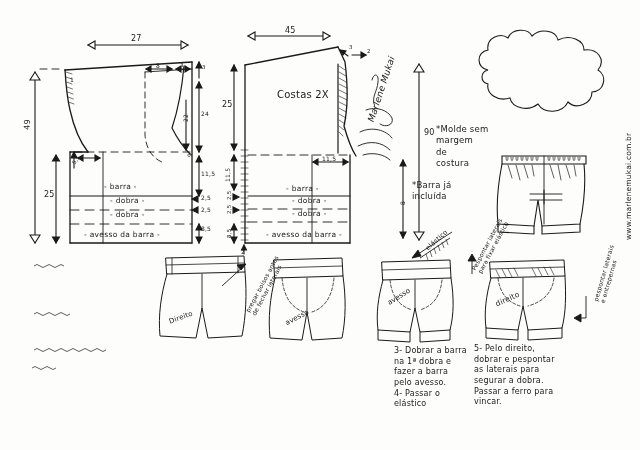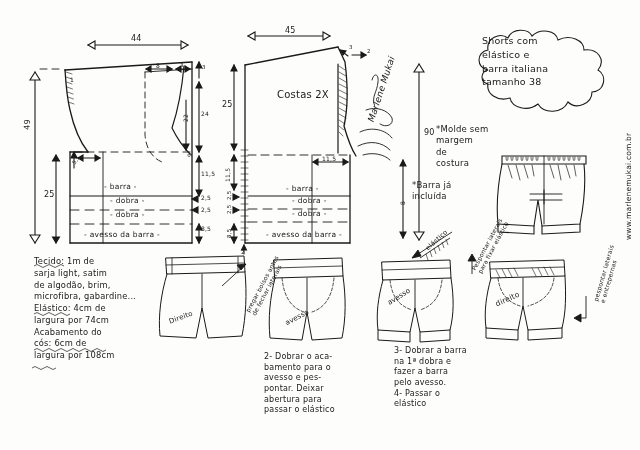--- a/index.html
+++ b/index.html
@@ -226,21 +226,21 @@
       <g stroke-width="0.9">
         <path d="M372,80 C374,72 379,74 378,82 C377,92 372,96 374,104"></path>
         <path d="M366,110 C376,106 388,110 392,118 C394,125 386,128 380,124"></path>
         <path d="M360,132 C372,126 386,130 392,138"></path>
         <path d="M358,146 C370,140 382,142 390,150"></path>
         <path d="M363,155 C372,152 384,154 390,160"></path>
       </g>
     </g>
   </svg>
 
-  <div class="dimlbl hand" style="left:131px;top:34px">44</div>
+  <div class="dimlbl hand" style="left:131px;top:34px">27</div>
   <div class="dimlbl hand" style="left:22px;top:120px;transform:rotate(-88deg)">49</div>
   <div class="dimlbl hand" style="left:44px;top:190px">25</div>
   <div class="tiny hand" style="left:70px;top:76px">1</div>
   <div class="tiny hand" style="left:156px;top:62px">8</div>
   <div class="tiny2 hand" style="left:180px;top:62px">3</div>
   <div class="tiny2 hand" style="left:202px;top:64px">3</div>
   <div class="tiny hand rot90" style="left:182px;top:122px">22</div>
   <div class="tiny hand" style="left:201px;top:110px">24</div>
   <div class="tiny hand rot90" style="left:186px;top:157px">9</div>
   <div class="tiny2 hand rot_sm" style="left:71px;top:162px">5,5</div>
@@ -275,44 +275,29 @@
   <div class="lbl-dash hand" style="left:292px;top:196px">- dobra -</div>
   <div class="lbl-dash hand" style="left:292px;top:209px">- dobra -</div>
   <div class="lbl-dash hand" style="left:266px;top:230px">- avesso da barra -</div>
 
   <svg class="title-cloud" viewBox="0 0 148 92">
     <path d="M18,44 C6,42 6,26 18,24 C16,12 30,6 38,12 C42,2 58,2 62,10 C70,2 86,4 88,14
              C100,8 114,14 114,24 C128,22 136,34 128,44 C138,50 134,66 122,66
              C122,78 106,84 98,76 C92,88 74,88 68,78 C58,86 42,82 40,72
              C28,76 16,68 18,58 C10,56 10,46 18,44 Z" fill="none" stroke="#1a1a1a" stroke-width="1.1"></path>
   </svg>
-  <div class="title-text hand">
-    <div>Shorts com</div>
-    <div>elástico e</div>
-    <div>barra italiana</div>
-    <div>tamanho 38</div>
-  </div>
   <div class="watermark hand rot90" style="left:624px;top:240px">www.marlenemukai.com.br</div>
 
   <div class="note hand" style="left:436px;top:124px">*Molde sem
 margem
 de
 costura</div>
   <div class="note hand" style="left:412px;top:180px">*Barra já
 incluída</div>
 
-  <div class="txt b hand" style="left:34px;top:256px;width:120px;font-size:8.3px;line-height:1.42">Tecido: 1m   de
-sarja light, satim
-de algodão, brim,
-microfibra, gabardine...
-Elástico: 4cm de
-largura por 74cm
-Acabamento do
-cós: 6cm de
-largura por 108cm</div>
   <svg class="ink" style="left:30px;top:252px" width="130" height="150">
     <g stroke="#1a1a1a" fill="none" stroke-width="0.7">
       <path d="M4,14 q3,-3 6,0 q3,3 6,0 q3,-3 6,0 q3,3 6,0 q3,-3 6,0"></path>
       <path d="M4,62 q3,-3 6,0 q3,3 6,0 q3,-3 6,0 q3,3 6,0 q3,-3 6,0 q3,3 6,0"></path>
       <path d="M4,98 q3,-3 6,0 q3,3 6,0 q3,-3 6,0 q3,3 6,0 q3,-3 6,0 q3,3 6,0 q3,-3 6,0 q3,3 6,0 q3,-3 6,0 q3,3 6,0 q3,-3 6,0 q3,3 6,0"></path>
       <path d="M2,116 q3,-3 6,0 q3,3 6,0 q3,-3 6,0 q3,3 6,0"></path>
     </g>
   </svg>
 
   <svg class="ink" style="left:486px;top:138px" width="116" height="110">
@@ -446,26 +431,26 @@
   </svg>
   <div class="tiny2 hand rotm75" style="left:592px;top:300px;font-size:6px;width:62px">pespontar laterais e entrepernas</div>
   <svg class="ink" style="left:572px;top:290px" width="22" height="34">
     <g stroke="#1a1a1a" fill="none" stroke-width="0.9">
       <path d="M14,28 L4,28"></path>
         <path d="M2,28 l7,-4 l0,8 z" fill="#1a1a1a"></path>
       <path d="M14,28 L14,6"></path>
     </g>
   </svg>
 
-  <div class="step hand" style="left:264px;top:352px;width:100px">2- Dobrar o aca-
-bamento para o
-avesso e pes-
-pontar. Deixar
-abertura para
-passar o elástico</div>
   <div class="step hand" style="left:394px;top:346px;width:96px">3- Dobrar a barra
 na 1ª dobra e
 fazer a barra
 pelo avesso.
 4- Passar o
 elástico</div>
+  <div class="step hand" style="left:474px;top:344px;width:140px">5- Pelo direito,
+dobrar e pespontar
+as laterais para
+segurar a dobra.
+Passar a ferro para
+vincar.</div>
 
 </div>
 
 </body></html>

